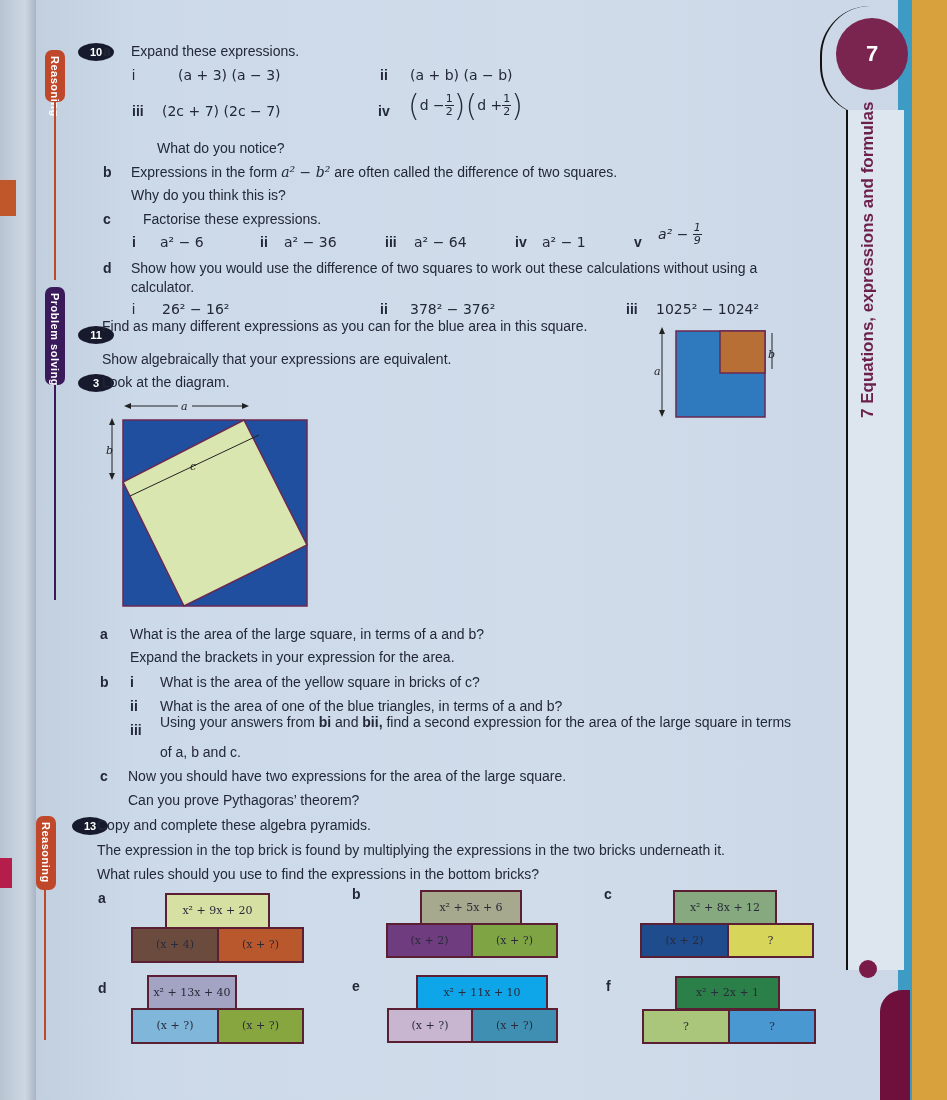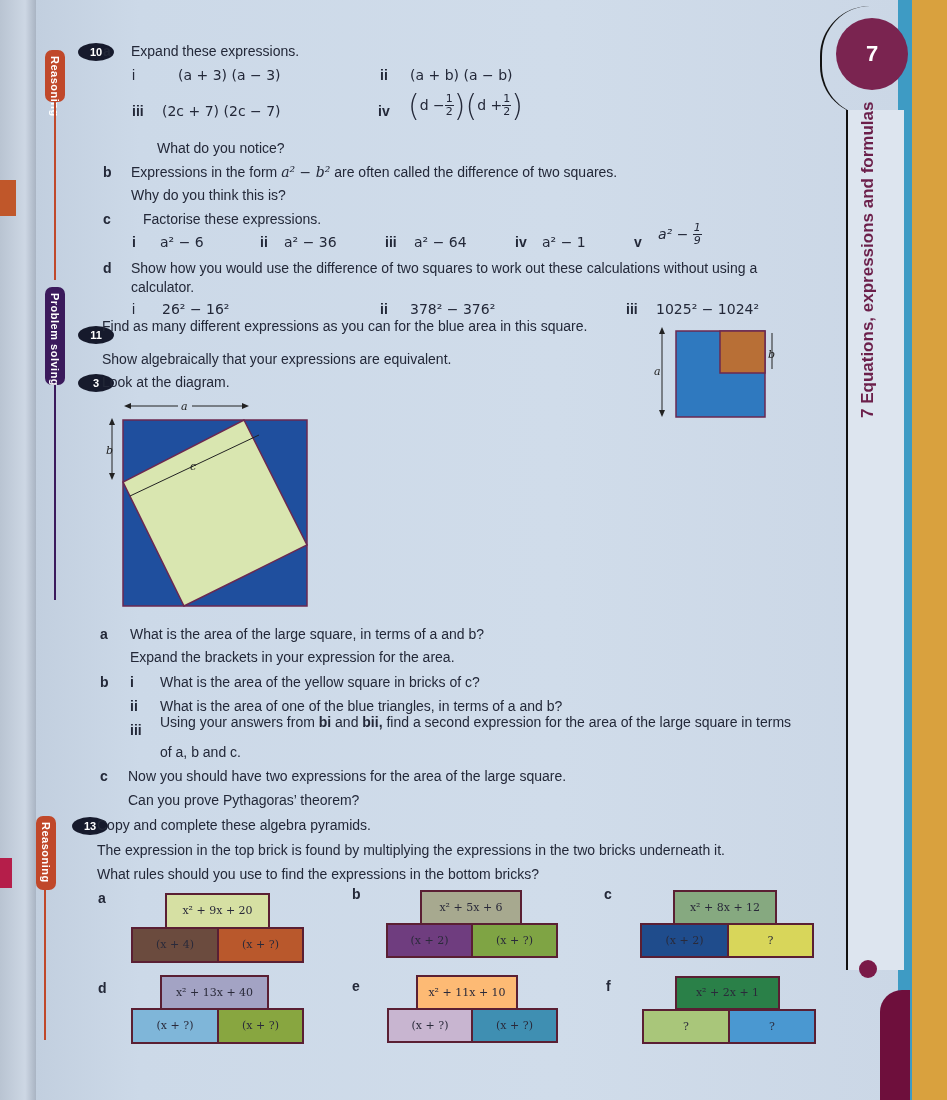--- a/index.html
+++ b/index.html
@@ -189,32 +189,32 @@
     <span>x² + 8x + 12</span>
   </div>
 <div class="brick" style="left:640px;top:923px;width:89px;height:35px;line-height:31px;background:#1f4c8c;">
     <span>(x + 2)</span>
   </div>
 <div class="brick" style="left:727px;top:923px;width:87px;height:35px;line-height:31px;background:#d8d65a;">
     <span>?</span>
   </div>
 
 <div class="lbl" style="left:98px;top:980px;">d</div>
-<div class="brick" style="left:160px;top:975px;width:109px;height:35px;line-height:31px;background:#a3a3c4;">
+<div class="brick" style="left:147px;top:975px;width:90px;height:35px;line-height:31px;background:#a3a3c4;">
     <span>x² + 13x + 40</span>
   </div>
 <div class="brick" style="left:131px;top:1008px;width:88px;height:36px;line-height:32px;background:#7fb6d9;">
     <span>(x + ?)</span>
   </div>
 <div class="brick" style="left:217px;top:1008px;width:87px;height:36px;line-height:32px;background:#88a640;">
     <span>(x + ?)</span>
   </div>
 
 <div class="lbl" style="left:352px;top:978px;">e</div>
-<div class="brick" style="left:416px;top:975px;width:102px;height:35px;line-height:31px;background:#fdba74;">
+<div class="brick" style="left:416px;top:975px;width:132px;height:35px;line-height:31px;background:#0ea5e9;">
     <span>x² + 11x + 10</span>
   </div>
 <div class="brick" style="left:387px;top:1008px;width:86px;height:35px;line-height:31px;background:#c8b5d0;">
     <span>(x + ?)</span>
   </div>
 <div class="brick" style="left:471px;top:1008px;width:87px;height:35px;line-height:31px;background:#3f8fb2;">
     <span>(x + ?)</span>
   </div>
 
 <div class="lbl" style="left:606px;top:978px;">f</div>

